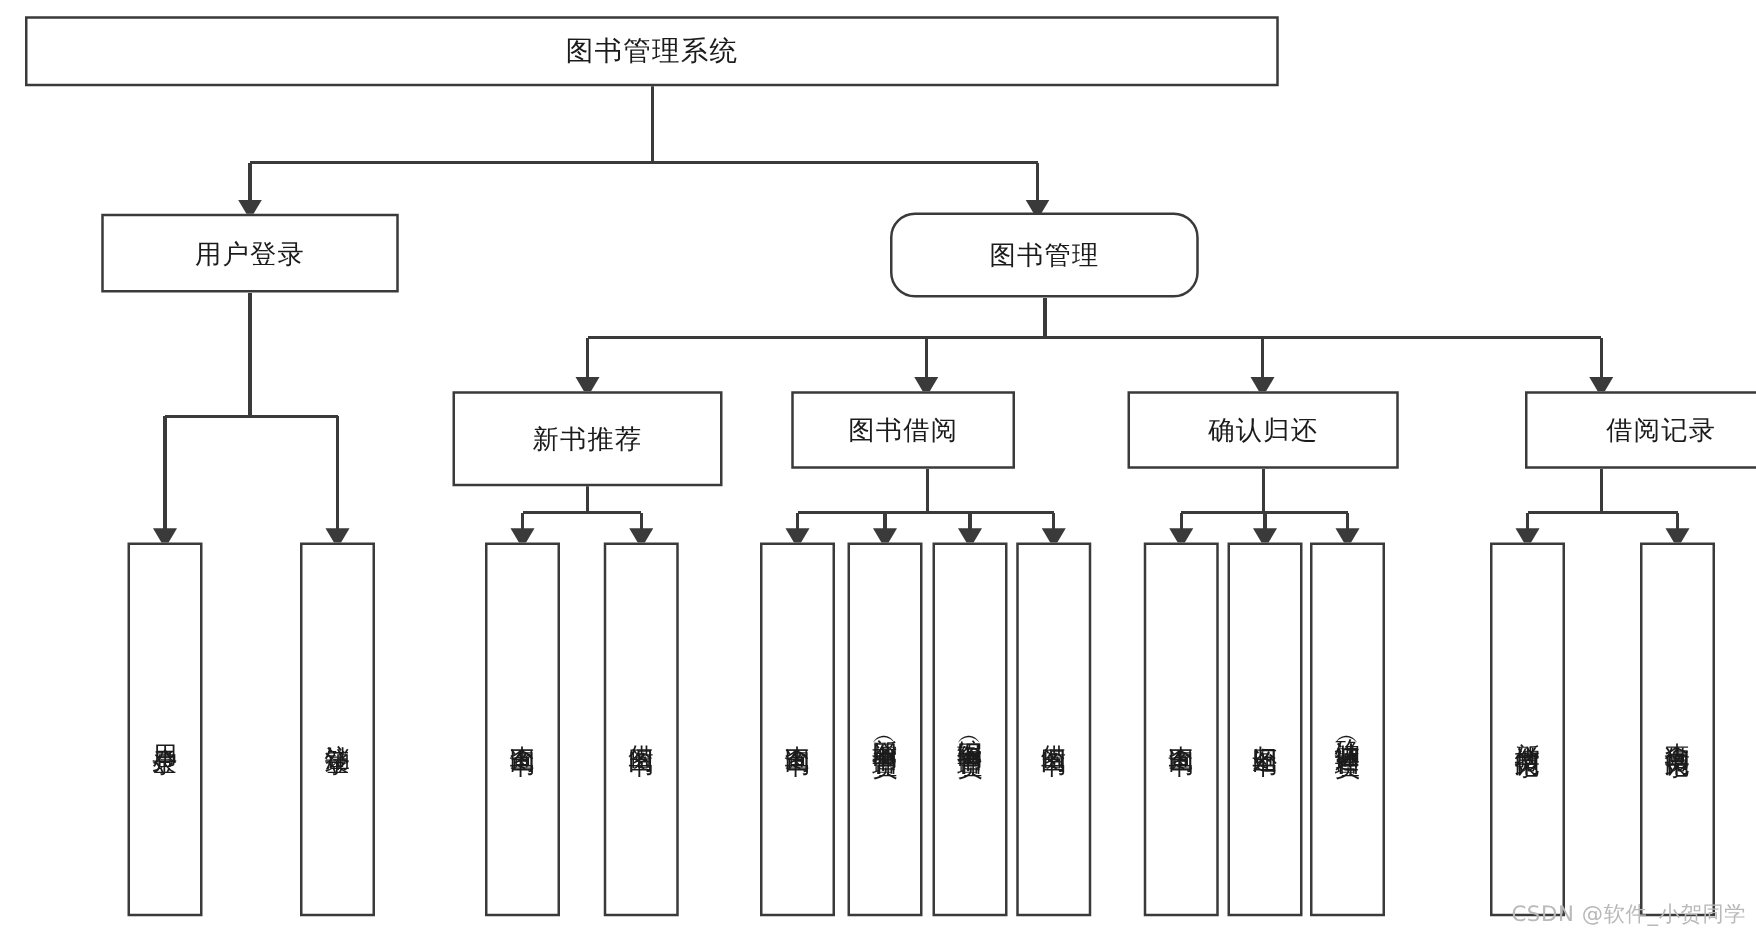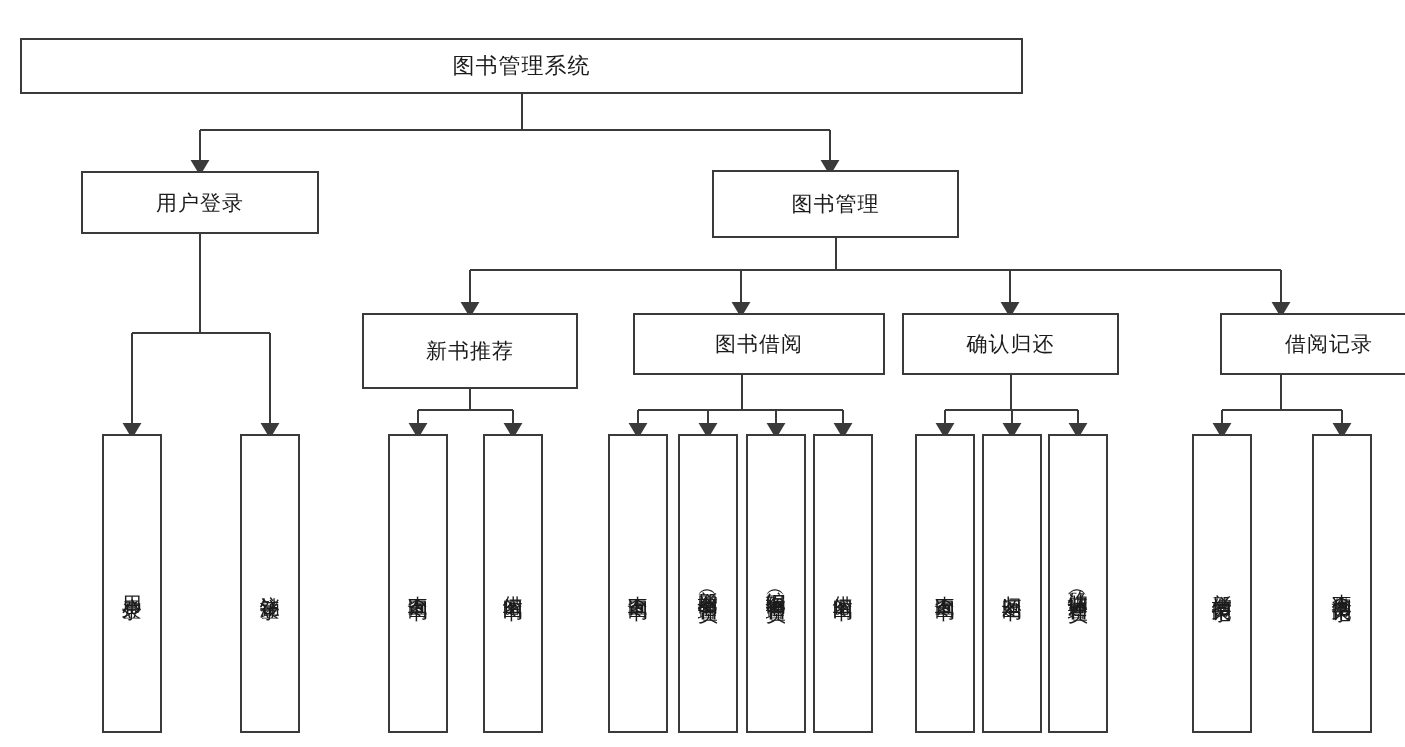--- a/index.html
+++ b/index.html
@@ -103,33 +103,33 @@
         <line x1="1012" y1="410" x2="1012" y2="431" marker-end="url(#arrowhead)"></line>
         <line x1="1078" y1="410" x2="1078" y2="431" marker-end="url(#arrowhead)"></line>
         <line x1="1281" y1="375" x2="1281" y2="410"></line>
         <line x1="1222" y1="410" x2="1342" y2="410"></line>
         <line x1="1222" y1="410" x2="1222" y2="431" marker-end="url(#arrowhead)"></line>
         <line x1="1342" y1="410" x2="1342" y2="431" marker-end="url(#arrowhead)"></line>
       </g>
   </svg>
 
   <div id="nodes-layer">
-      <div class="node root horiz" style="left: 20px; top: 13px; width: 1003px; height: 56px; margin-top: 25px;">
+      <div class="node root horiz" style="left: 20px; top: 13px; width: 1003px; height: 56px;">
         <span class="htext">图书管理系统</span>
       </div>
       <div class="node lvl2 horiz" style="left: 81px; top: 171px; width: 238px; height: 63px;">
         <span class="htext">用户登录</span>
       </div>
-      <div class="node lvl2 horiz" style="left: 712px; top: 170px; width: 247px; height: 68px;">
+      <div class="node lvl2 horiz" style="left: 712px; top: 170px; width: 247px; height: 68px; border-radius: 20px;">
         <span class="htext">图书管理</span>
       </div>
       <div class="node lvl3 horiz" style="left: 362px; top: 313px; width: 216px; height: 76px;">
         <span class="htext">新书推荐</span>
       </div>
-      <div class="node lvl3 horiz" style="left: 633px; top: 313px; width: 252px; height: 62px; font-family: Liberation Mono, monospace;">
+      <div class="node lvl3 horiz" style="left: 633px; top: 313px; width: 179px; height: 62px; font-family: Liberation Mono, monospace;">
         <span class="htext">图书借阅</span>
       </div>
       <div class="node lvl3 horiz" style="left: 902px; top: 313px; width: 217px; height: 62px;">
         <span class="htext">确认归还</span>
       </div>
       <div class="node lvl3 horiz" style="left: 1220px; top: 313px; width: 218px; height: 62px;">
         <span class="htext">借阅记录</span>
       </div>
       <div class="node leaf vert" style="left: 102px; top: 434px; width: 60px; height: 299px;">
         <span class="vtext">用户登录</span>
@@ -165,13 +165,14 @@
         <span class="vtext">确认归还（管理员）</span>
       </div>
       <div class="node leaf vert" style="left: 1192px; top: 434px; width: 60px; height: 299px;">
         <span class="vtext">新增借阅记录</span>
       </div>
       <div class="node leaf vert" style="left: 1312px; top: 434px; width: 60px; height: 299px;">
         <span class="vtext">查询借阅记录</span>
       </div>
     </div>
 
+  <div id="watermark">CSDN @软件_小贺同学</div>
 </div>
 
 </body></html>

